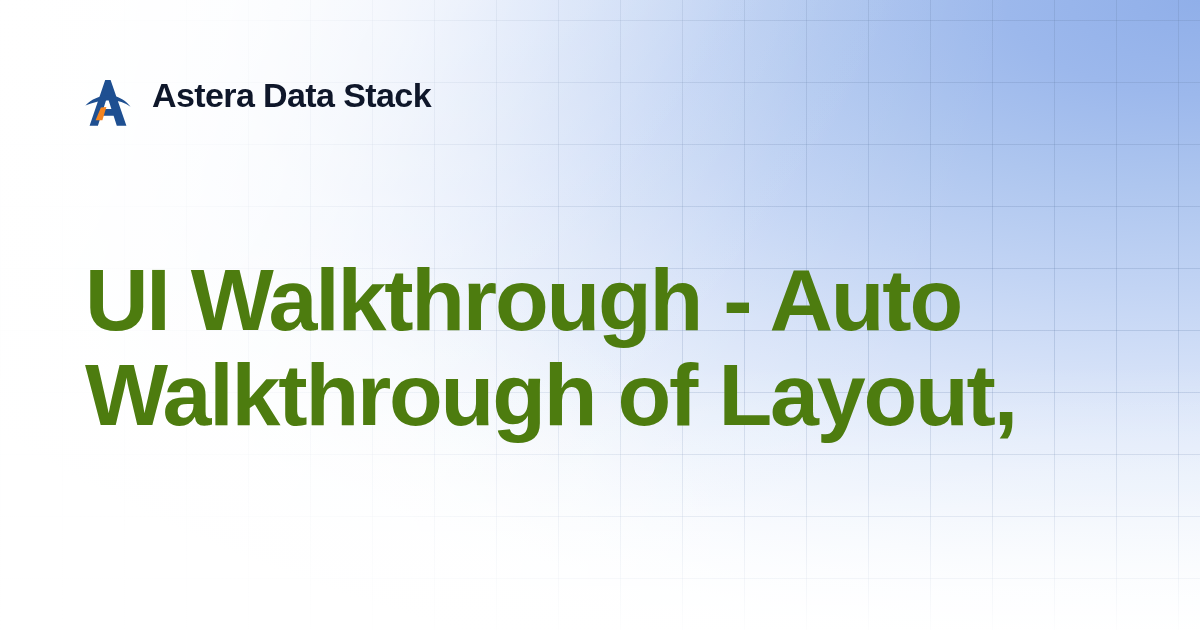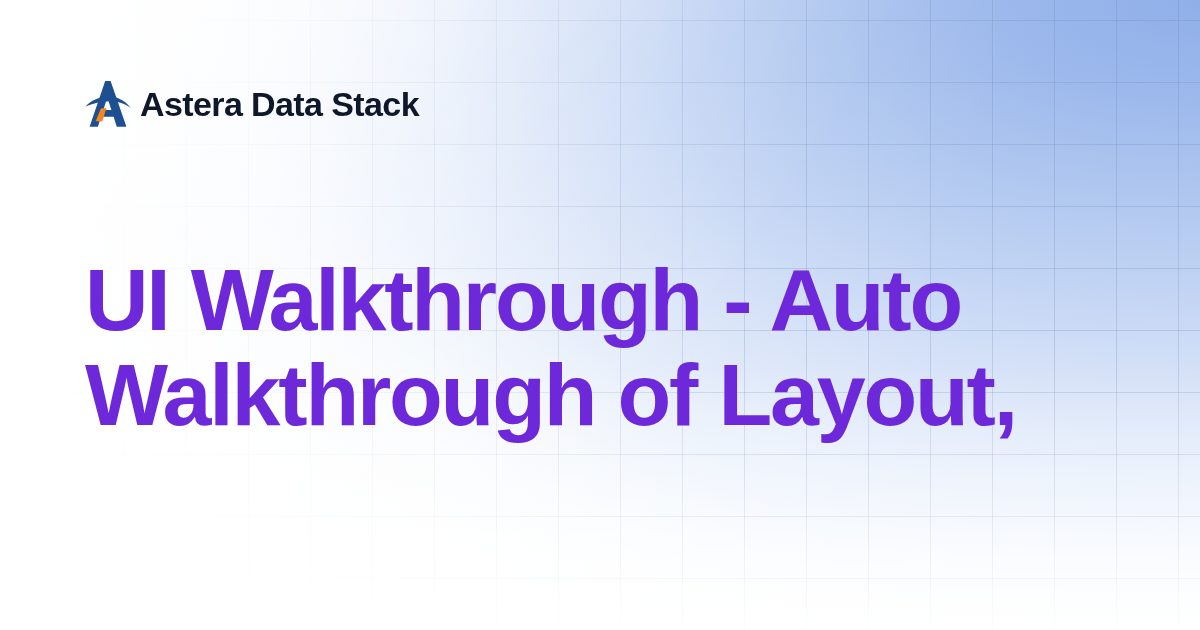--- a/index.html
+++ b/index.html
@@ -120,22 +120,21 @@
     inset: 0;
     z-index: 5;
   }
 
   
   .brand {
     position: absolute;
     left: 85px;
     top: 78px;
     display: flex;
-    align-items: center;
-    gap: 9px;
+    gap: 21px;
     height: 52px;
   }
 
   .brand-mark {
     width: 46px;
     height: 50px;
     display: block;
     flex: 0 0 auto;
   }
 
@@ -151,21 +150,21 @@
   
   .headline {
     position: absolute;
     left: 85px;
     top: 252px;
     width: 1030px;
     font-size: 88px;
     font-weight: 700;
     line-height: 95px;
     letter-spacing: -2.2px;
-    color: #6d28d9;
+    color: #4d7c0f;
     margin: 0;
   }
 
   .headline-line {
     display: block;
     white-space: nowrap;
   }
 </style>
 </head>
 <body>

